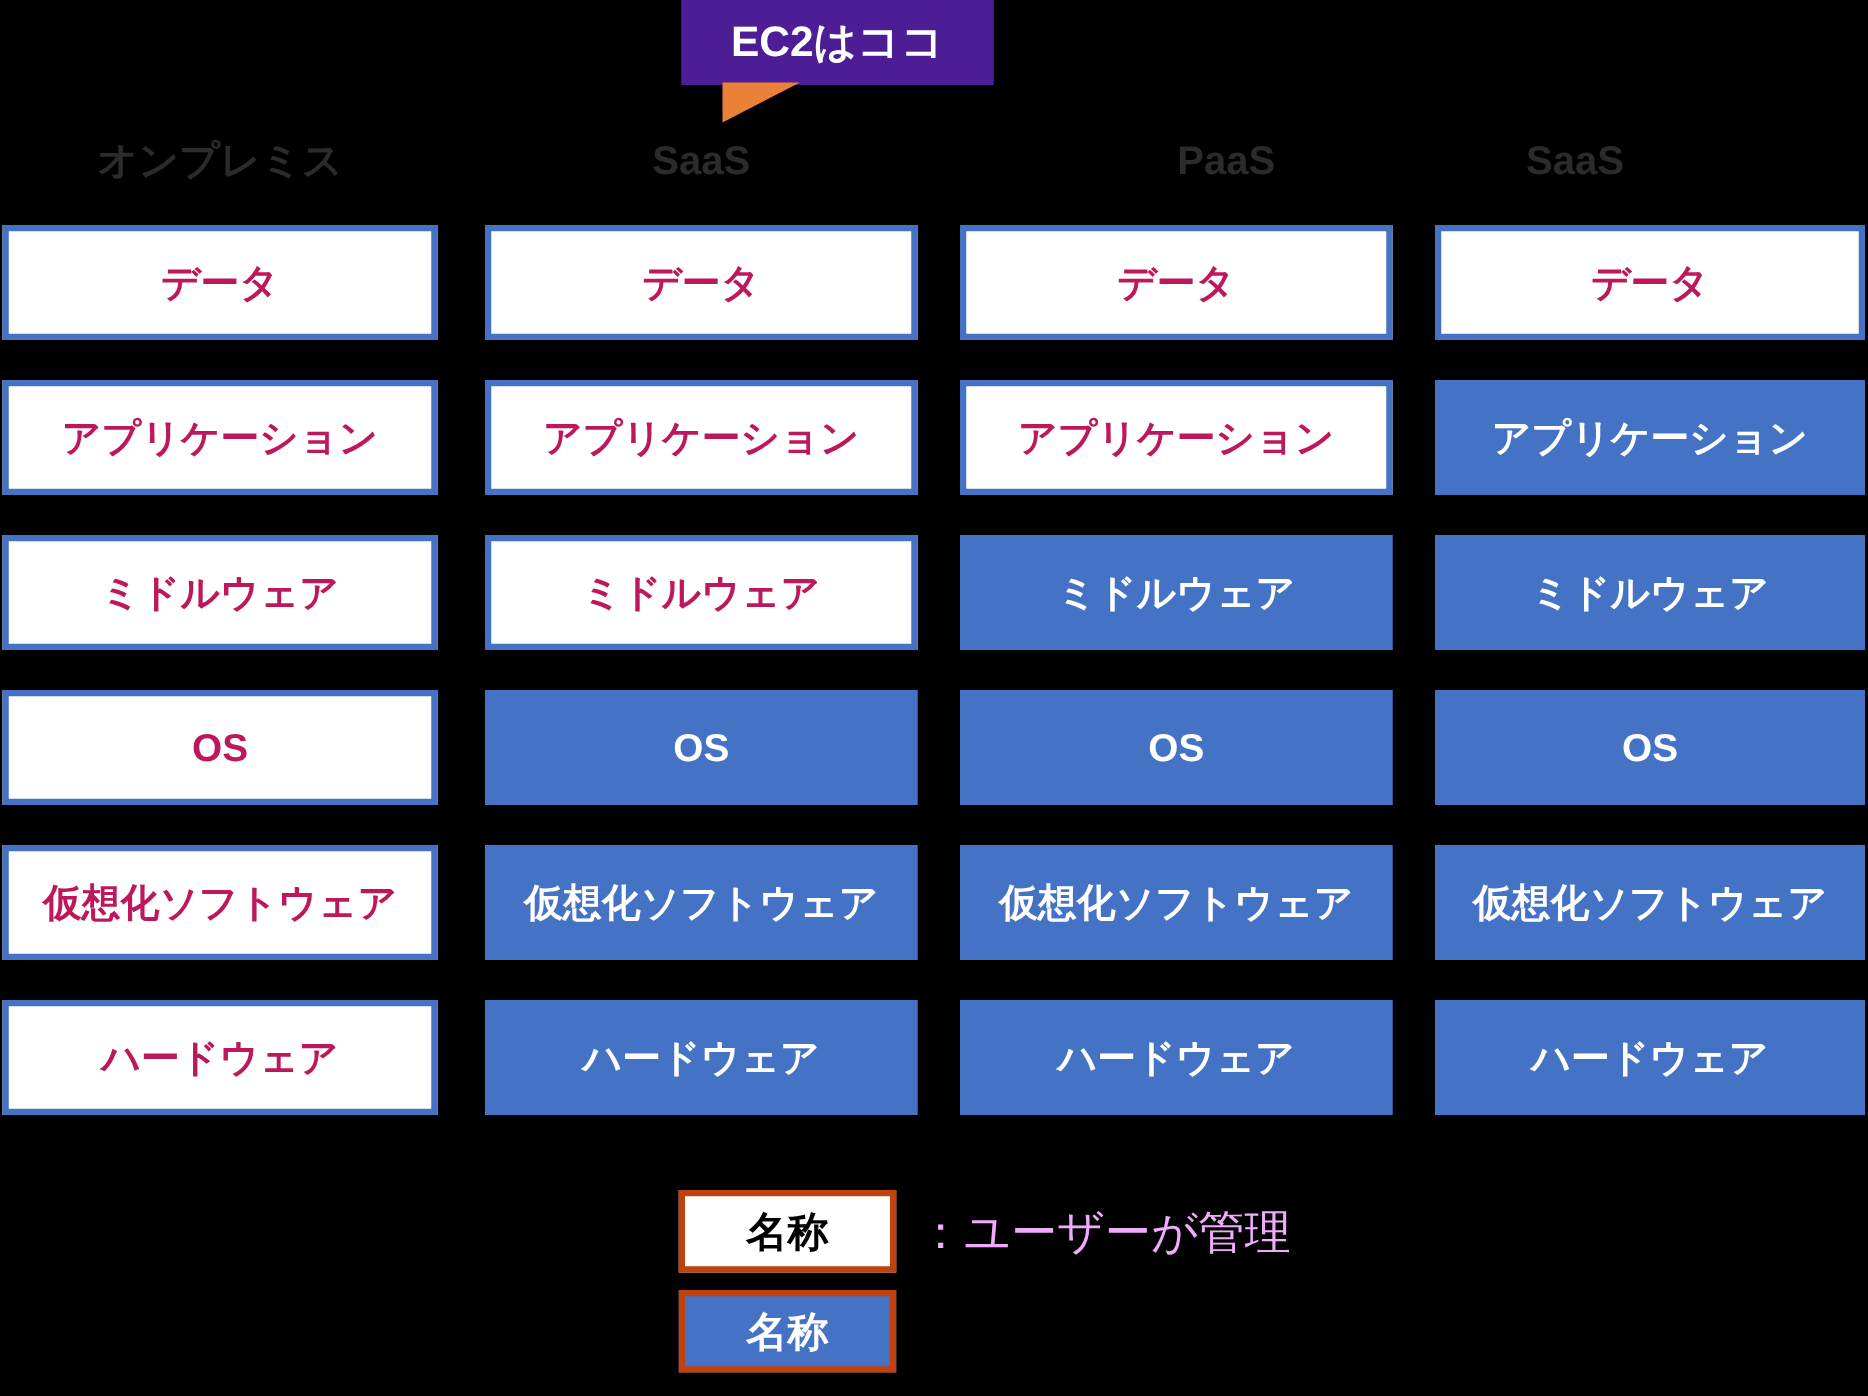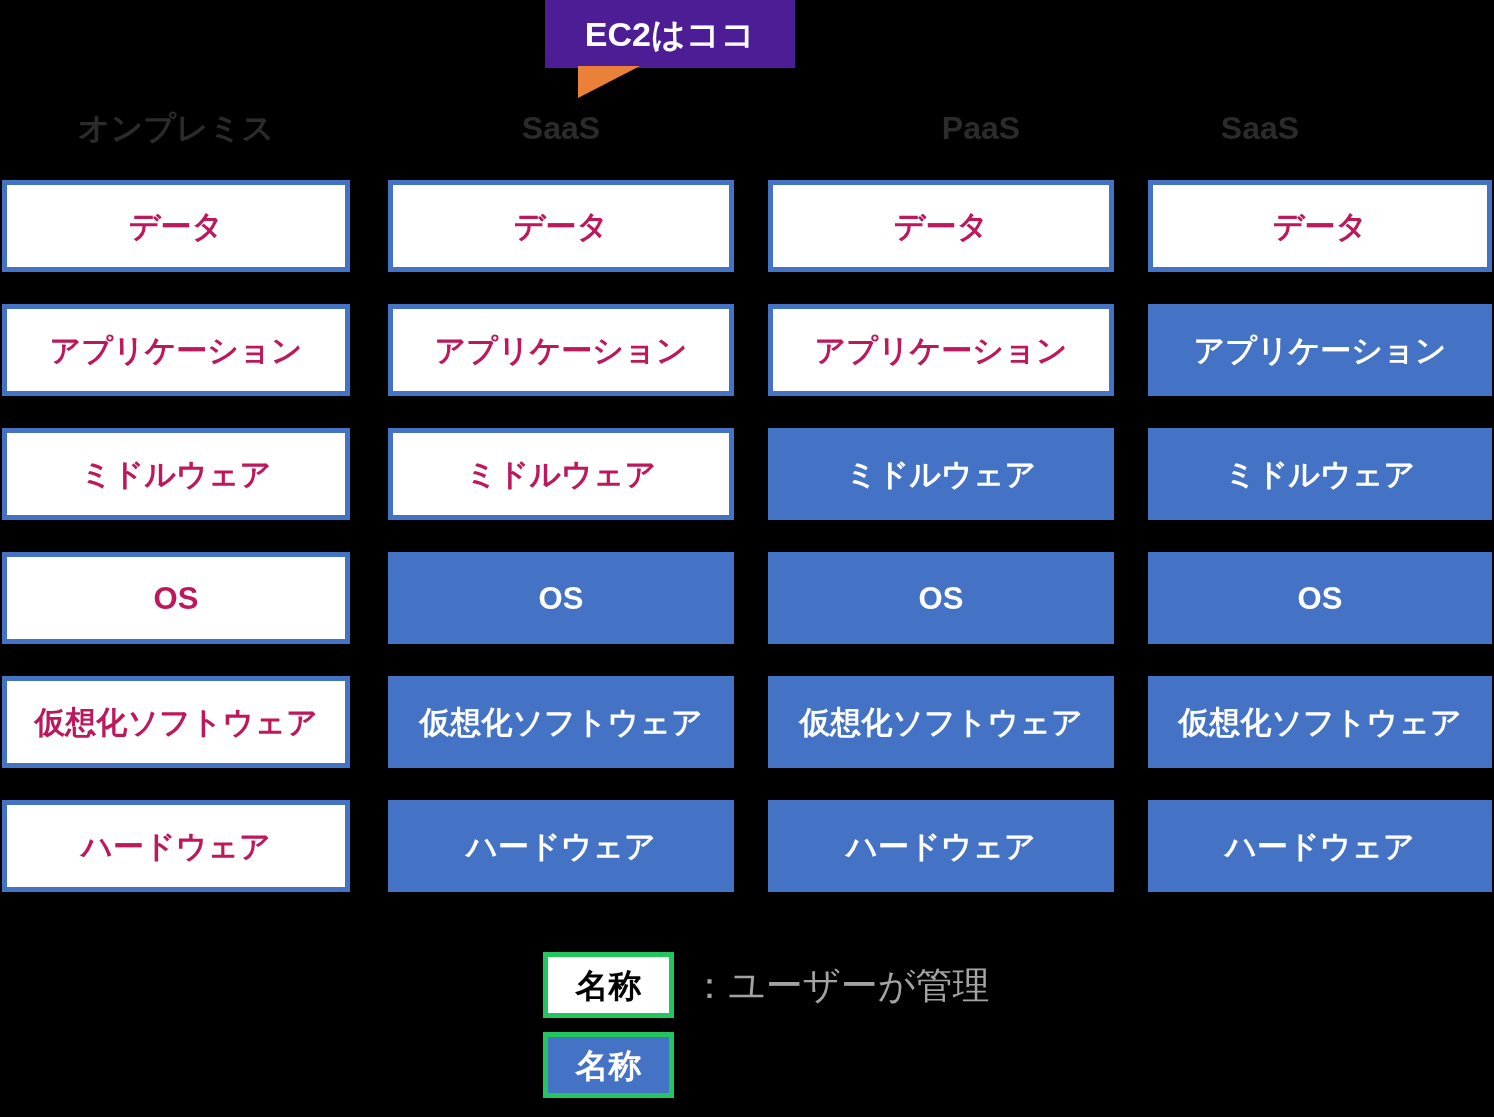--- a/index.html
+++ b/index.html
@@ -89,40 +89,40 @@
   
   .legend-row {
     position: absolute;
     left: 543px;
     display: flex;
     align-items: center;
   }
   .legend-row.r0 { top: 952px; }
   .legend-row.r1 { top: 1032px; }
   .legend-swatch {
-    width: 131px;
+    width: 174px;
     height: 66px;
     box-sizing: border-box;
-    border: 5px solid #22c55e;
+    border: 5px solid #c2410c;
     display: flex;
     align-items: center;
     justify-content: center;
   }
   .legend-swatch.user { background: #FFFFFF; }
   .legend-swatch.provider { background: #4472C4; }
   .legend-swatch-label {
     font-size: 33px;
     font-weight: bold;
     line-height: 1;
   }
   .legend-swatch.user .legend-swatch-label { color: #000000; }
   .legend-swatch.provider .legend-swatch-label { color: #FFFFFF; }
   .legend-desc {
     margin-left: 17px;
-    color: #a3a3a3;
+    color: #f0abfc;
     font-size: 37px;
     line-height: 1;
     white-space: nowrap;
   }
 </style>
 </head>
 <body>
 
 <div>
 

